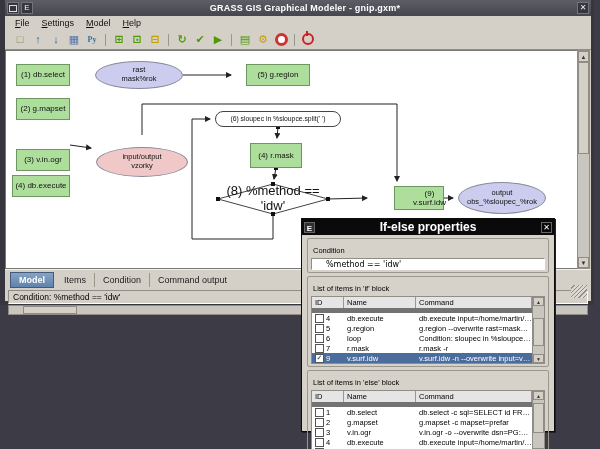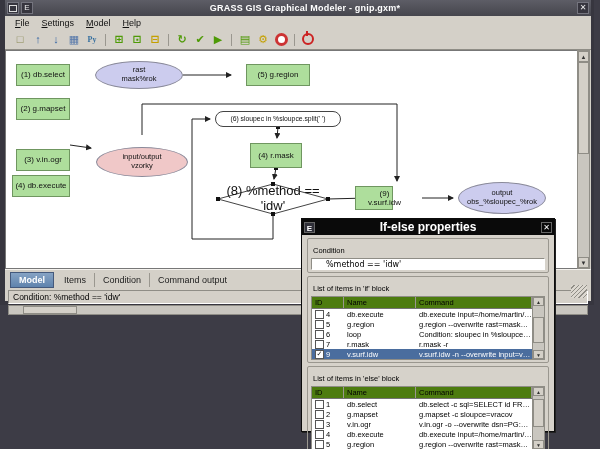--- a/index.html
+++ b/index.html
@@ -63,21 +63,21 @@
   .dlg-close{width:11px;height:11px;border:1px solid #666;color:#fff;font-size:8px;line-height:9px;text-align:center;box-sizing:border-box;cursor:default}
   .dlg-body{padding:3px 5px 2px}
   .fgroup{border:1px solid #9a978f;border-radius:2px;margin:0 0 3px;padding:1px 3px 2px;position:relative}
   .fgroup-legend{font-size:7.5px;padding:0 2px;background:#d6d2ca;position:relative;top:-1px}
   .cond-input{display:block;width:100%;box-sizing:border-box;height:12px;border:1px solid;
               border-color:#8f8d86 #fff #fff #8f8d86;background:#fff;font-size:8px;
               font-family:"DejaVu Sans",sans-serif;padding:0 14px;margin:0}
   .itable{background:#fff;border:1px solid #8f8d86;display:flex}
   .itable-main{flex:1;overflow:hidden}
   .trow,.thead{display:flex;align-items:center;height:10px;font-size:7.5px;white-space:nowrap}
-  .thead{background:#4d7c0f;border-bottom:1px solid #737373;height:11px}
+  .thead{background:#e5e5e5;border-bottom:5px solid #737373;height:11px}
   .thead .tc{border-right:1px solid #9a978f;padding-left:3px;box-sizing:border-box;height:100%;line-height:11px}
   .trow .tc{padding-left:3px;box-sizing:border-box;overflow:hidden;text-overflow:ellipsis}
   .tc.c-id{width:32px;flex:none;display:flex;align-items:center;gap:2px}
   .tc.c-name{width:72px;flex:none}
   .tc.c-cmd{flex:1}
   .trow.selected{background:#4a6d9e;color:#fff}
   .chk{width:7px;height:7px;border:1px solid #555;background:#fff;flex:none;font-size:7px;line-height:6px;text-align:center;color:#222}
   .tsb{width:11px;background:#c9c6bf;display:flex;flex-direction:column;border-left:1px solid #8f8d86}
   .tsb .sb-btn{height:9px;line-height:8px;font-size:5px}
   .tsb-thumb{background:#d4d0c8;border:1px solid #8f8d86;box-sizing:border-box}
@@ -151,21 +151,21 @@
         <div class="node rect" style="left: 10px; top: 83px; width: 54px; height: 22px; background: rgb(174, 222, 156); margin-top: 15px;">(3) v.in.ogr</div>
         <div class="node rect" style="left: 6px; top: 124px; width: 58px; height: 22px; background: rgb(174, 222, 156);">(4) db.execute</div>
         <div class="node rect" style="left: 240px; top: 13px; width: 64px; height: 22px; background: rgb(174, 222, 156);">(5) g.region</div>
         <div class="node ellipse" style="left: 89px; top: 10px; width: 88px; height: 28px; background: rgb(204, 204, 238);">rast
 mask%rok</div>
         <div class="node ellipse" style="left: 90px; top: 84px; width: 92px; height: 30px; background: rgb(240, 200, 200); margin-top: 12px;">input/output
 vzorky</div>
         <div class="node loop" style="left: 209px; top: 60px; width: 126px; height: 16px;">(6) sloupec in %sloupce.split(' ')</div>
         <div class="node rect" style="left: 244px; top: 92px; width: 52px; height: 25px; background: rgb(174, 222, 156);">(4) r.mask</div>
         <div class="node dlabel" style="left: 212px; top: 133px; width: 110px; height: 30px;">(8) %method == 'idw'</div>
-        <div class="node rect" style="left: 349px; top: 135px; width: 38px; height: 24px; background: rgb(174, 222, 156); padding-left: 21px;">(9) v.surf.idw</div>
+        <div class="node rect" style="left: 388px; top: 135px; width: 50px; height: 24px; background: rgb(174, 222, 156); padding-left: 21px;">(9) v.surf.idw</div>
         <div class="node ellipse" style="left: 452px; top: 131px; width: 88px; height: 32px; background: rgb(204, 204, 238);">output
 obs_%sloupec_%rok</div>
       </div>
     <div class="vscroll">
       <span class="sb-btn">▲</span>
       <span class="sb-thumb"></span>
       <span class="sb-space"></span>
       <span class="sb-btn">▼</span>
     </div>
   </div>
@@ -268,21 +268,21 @@
               </span>
               <span class="tc c-name">db.select</span>
               <span class="tc c-cmd">db.select -c sql=SELECT id FROM farms WHER...</span>
             </div>
             <div class="trow">
               <span class="tc c-id">
                 <span class="chk"></span>
                 <span>2</span>
               </span>
               <span class="tc c-name">g.mapset</span>
-              <span class="tc c-cmd">g.mapset -c sloupce=vracov</span>
+              <span class="tc c-cmd">g.mapset -c mapset=prefar</span>
             </div>
             <div class="trow">
               <span class="tc c-id">
                 <span class="chk"></span>
                 <span>3</span>
               </span>
               <span class="tc c-name">v.in.ogr</span>
               <span class="tc c-cmd">v.in.ogr -o --overwrite dsn=PG:dbname=prefar...</span>
             </div>
             <div class="trow">

